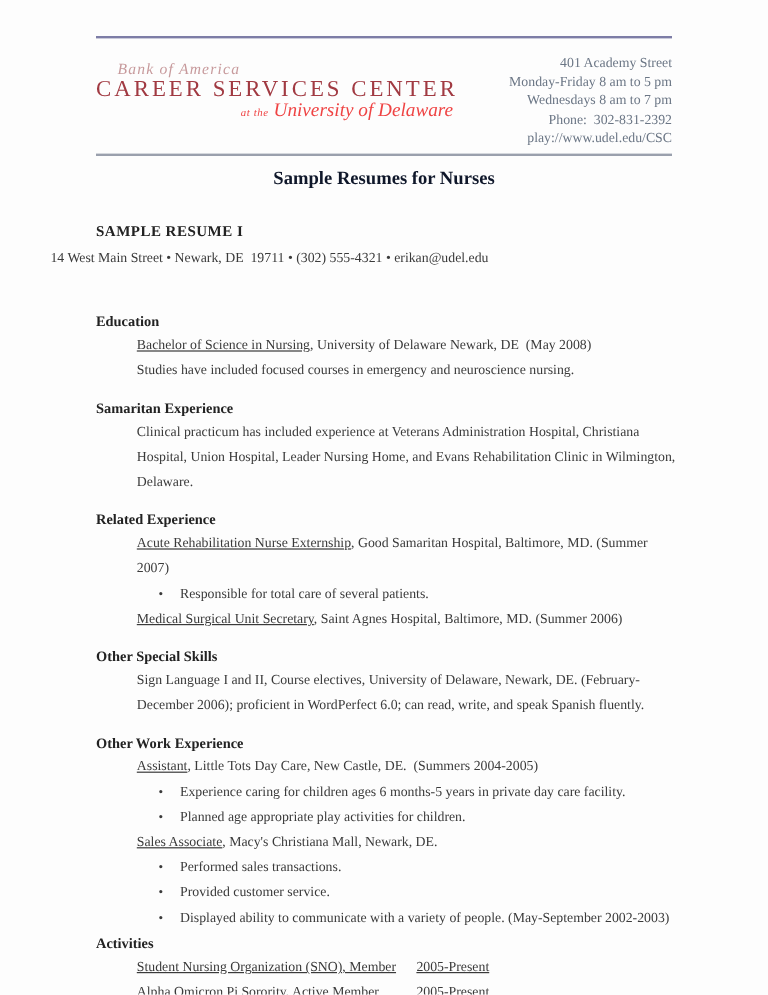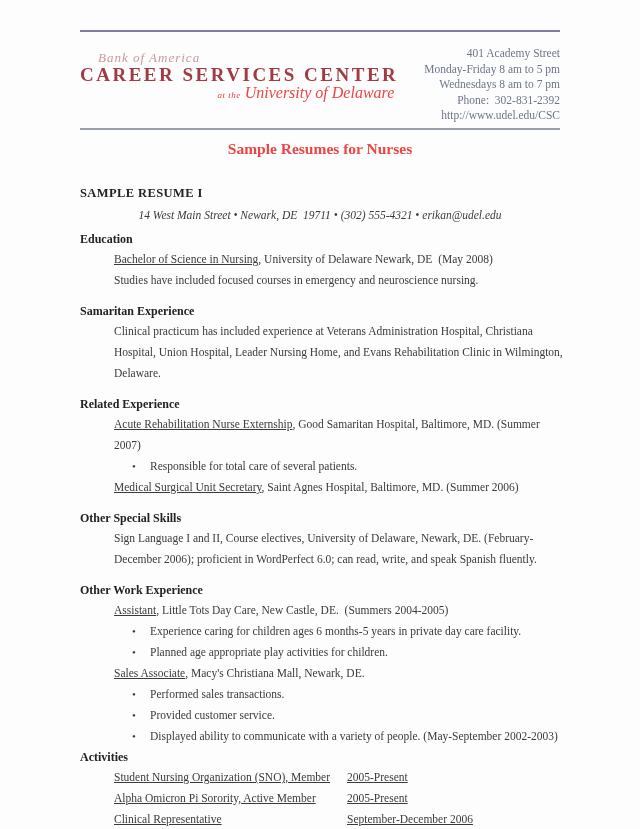--- a/index.html
+++ b/index.html
@@ -32,21 +32,21 @@
   }
   .logo { padding-top: 6px; white-space: nowrap; }
   .logo-boa {
     font-style: italic;
     font-size: 13px;
     color: #c79a9c;
     margin-left: 18px;
     letter-spacing: 1px;
   }
   .logo-csc {
-    font-weight: bold;
+    font-weight: normal;
     font-size: 19px;
     color: #a13a42;
     letter-spacing: 2.5px;
     margin-top: -2px;
   }
   .logo-ud {
     text-align: right;
     color: #ef4444;
     font-style: italic;
     font-size: 16px;
@@ -59,55 +59,53 @@
     color: #6b7685;
     font-size: 11.5px;
     line-height: 15.5px;
     padding-top: 2px;
   }
   .doc-title {
     text-align: center;
     font-weight: bold;
     font-size: 15.5px;
     margin-top: 10px;
-    color: #ef4444;
+    color: #0f172a;
   }
   .sample-label {
     font-weight: bold;
     font-size: 12.5px;
     margin: 28px 0 0 38px;
     letter-spacing: 0.4px;
     color: #222;
   }
   .person-name {
     text-align: center;
     font-size: 14.5px;
     letter-spacing: 0.6px;
     margin-top: 8px;
     color: #2c2c2c;
   }
   .person-contact {
-    text-align: center;
     font-size: 11.5px;
     margin-top: 8px;
-    font-style: italic;
   }
   .content {
     margin: 0 30px 0 38px;
     font-size: 11.5px;
     line-height: 21px;
   }
   .sec-heading {
     font-weight: bold;
     font-size: 12px;
     margin-top: 11px;
     line-height: 19px;
     color: #222;
   }
-  .sec-heading.first { margin-top: 9px; }
+  .sec-heading.first { margin-top: 38px; }
   .sec-heading.tight { margin-top: 1px; }
   .entry, .para, .detail { margin-left: 34px; max-width: 516px; }
   .u { text-decoration: underline; }
   .bullet {
     display: flex;
     margin-left: 52px;
     max-width: 498px;
   }
   .bullet .dot {
     width: 18px;
@@ -136,21 +134,21 @@
       <div class="logo-ud">
         <span class="at-the">at the</span>
         <span>University of Delaware</span>
       </div>
     </div>
     <div class="lh-contact">
       <div class="pre">401 Academy Street</div>
       <div class="pre">Monday-Friday 8 am to 5 pm</div>
       <div class="pre">Wednesdays 8 am to 7 pm</div>
       <div class="pre">Phone:  302-831-2392</div>
-      <div class="pre">http://www.udel.edu/CSC</div>
+      <div class="pre">play://www.udel.edu/CSC</div>
     </div>
   </div>
 
   <div class="rule-mid"></div>
 
   <div class="doc-title">Sample Resumes for Nurses</div>
 
   <div class="sample-label">SAMPLE RESUME I</div>
 
   <div class="person-contact pre">14 West Main Street • Newark, DE  19711 • (302) 555-4321 • erikan@udel.edu</div>

